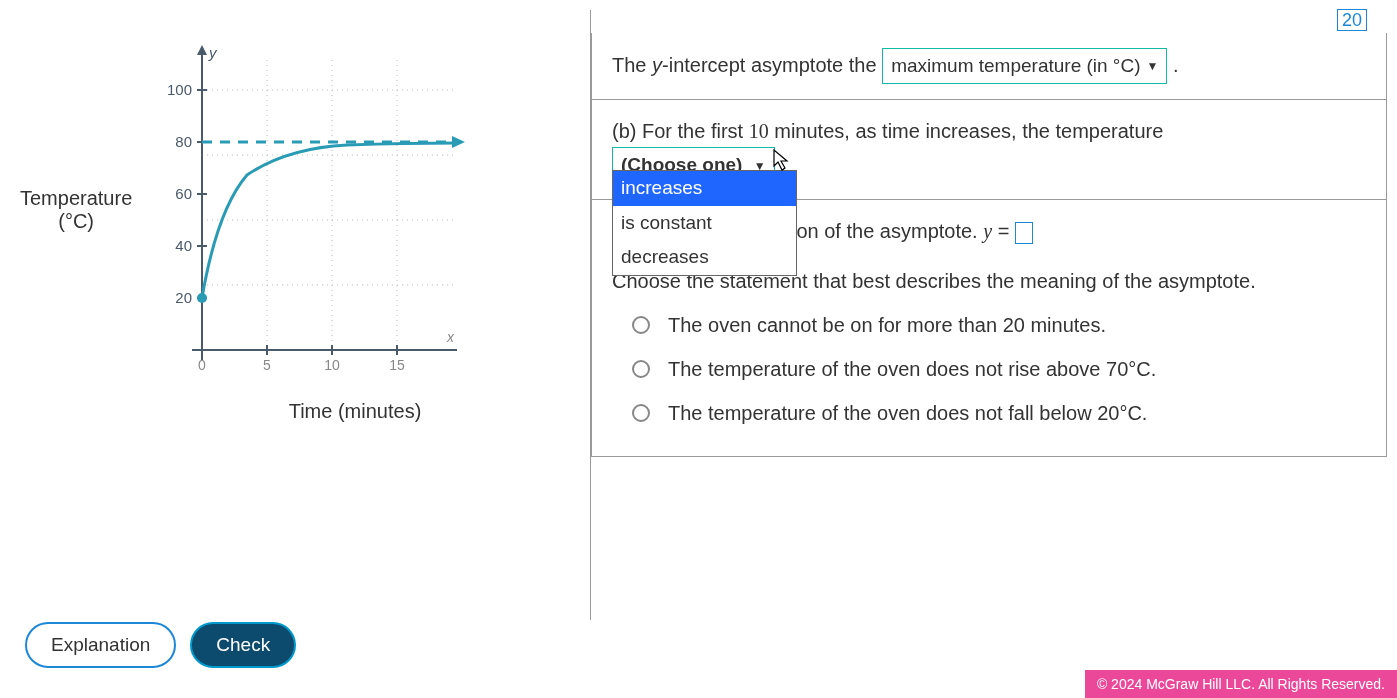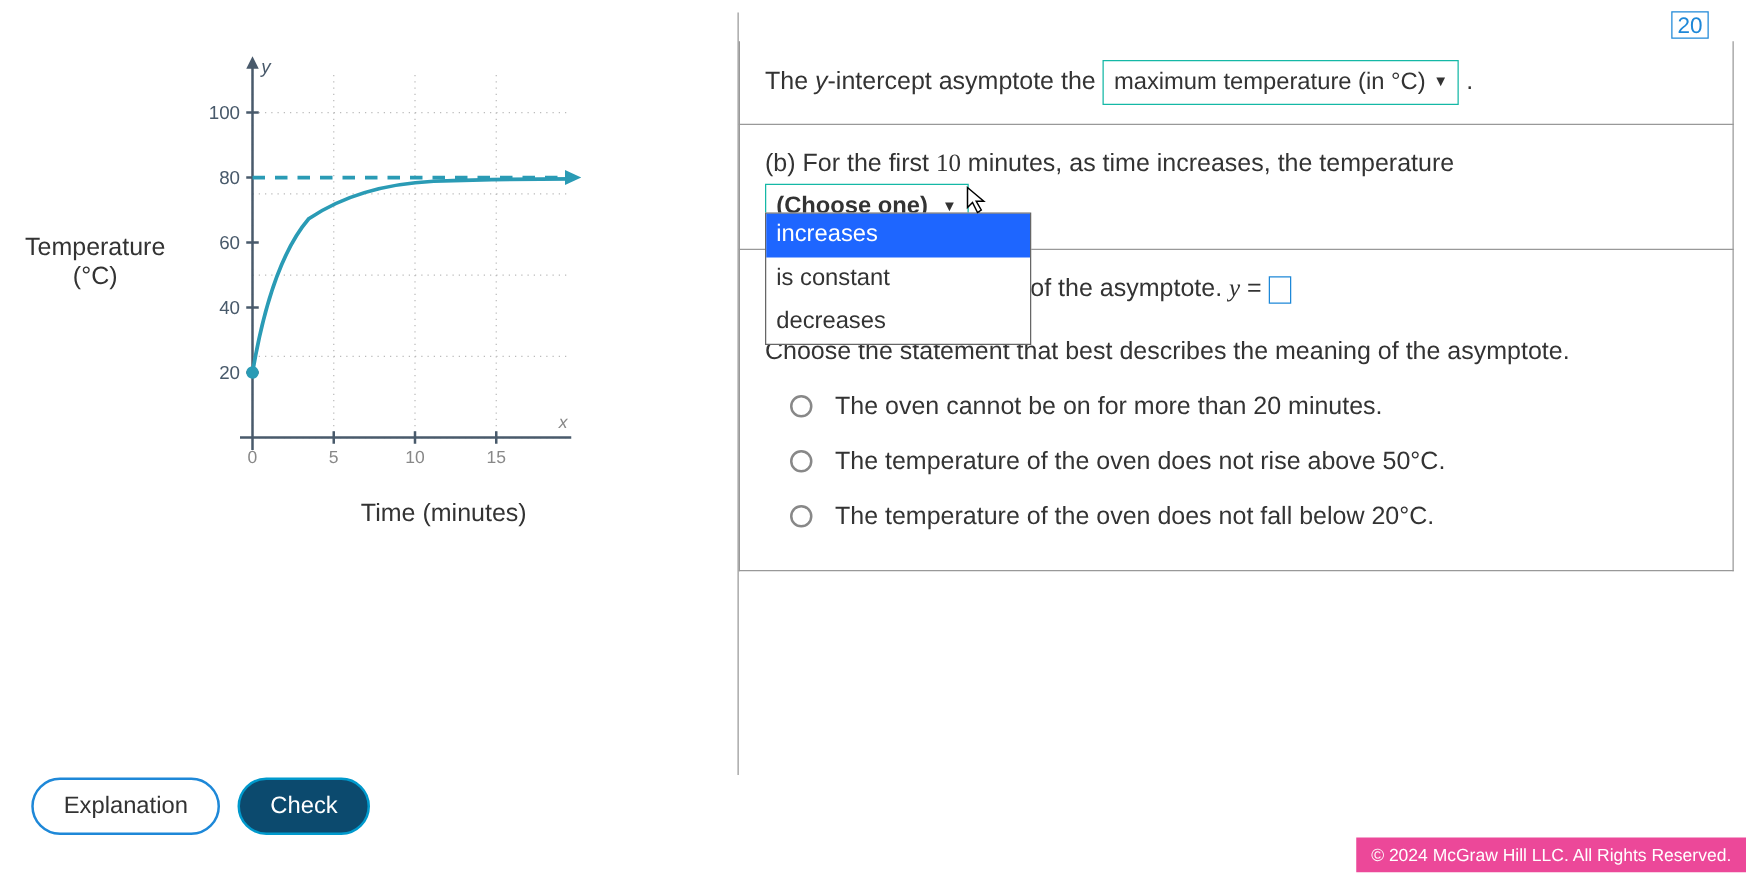--- a/index.html
+++ b/index.html
@@ -13,21 +13,21 @@
 .x-label { text-align: center; font-size: 20px; margin-top: 10px; margin-left: 100px; }
 
 .question-section { border: 1px solid #999; padding: 15px 20px; font-size: 20px; line-height: 1.6; }
 .question-section.top { border-top: none; border-bottom: 1px solid #999; }
 .question-section.mid { border-top: none; border-bottom: 1px solid #999; position: relative; }
 .question-section.bot { border-top: none; }
 
 .select-box { display: inline-block; border: 1px solid #14b8a6; padding: 2px 8px; font-size: 19px; background: #fff; cursor: pointer; }
 .select-box .tri { font-size: 12px; margin-left: 6px; vertical-align: middle; }
 
-.dropdown { position: absolute; border: 1px solid #666; background: #fff; font-size: 19px; width: 213px; z-index: 10; }
+.dropdown { position: absolute; border: 1px solid #666; background: #fff; font-size: 19px; width: 185px; z-index: 10; }
 .dropdown-item { padding: 2px 8px; cursor: pointer; }
 .dropdown-item.highlight { background: #1e66ff; color: #fff; }
 
 .answer-box { display: inline-block; border: 1px solid #1e88d8; width: 18px; height: 22px; vertical-align: middle; background: #fff; }
 .radio-row { display: flex; align-items: center; margin: 12px 0 12px 20px; }
 .radio-circle { width: 18px; height: 18px; border: 2px solid #888; border-radius: 50%; margin-right: 18px; flex-shrink: 0; cursor: pointer; }
 
 .footer-buttons { position: absolute; bottom: 30px; left: 25px; display: flex; gap: 14px; }
 .btn { padding: 10px 24px; border-radius: 30px; font-size: 19px; cursor: pointer; border: 2px solid #1e88d8; }
 .btn-explain { background: #fff; color: #333; }
@@ -139,21 +139,21 @@
         <i style="font-family:serif;">y</i><span> = </span><span class="answer-box"></span>
       </div>
       <div style="margin-top:18px;">Choose the statement that best describes the meaning of the asymptote.</div>
       <div style="margin-top:7px;">
         <div class="radio-row">
           <div class="radio-circle"></div>
           <span>The oven cannot be on for more than 20 minutes.</span>
         </div>
         <div class="radio-row">
           <div class="radio-circle"></div>
-          <span>The temperature of the oven does not rise above 50°C.</span>
+          <span>The temperature of the oven does not rise above 70°C.</span>
         </div>
         <div class="radio-row">
           <div class="radio-circle"></div>
           <span>The temperature of the oven does not fall below 20°C.</span>
         </div>
       </div>
     </div>
   </div>
 </div>
 

